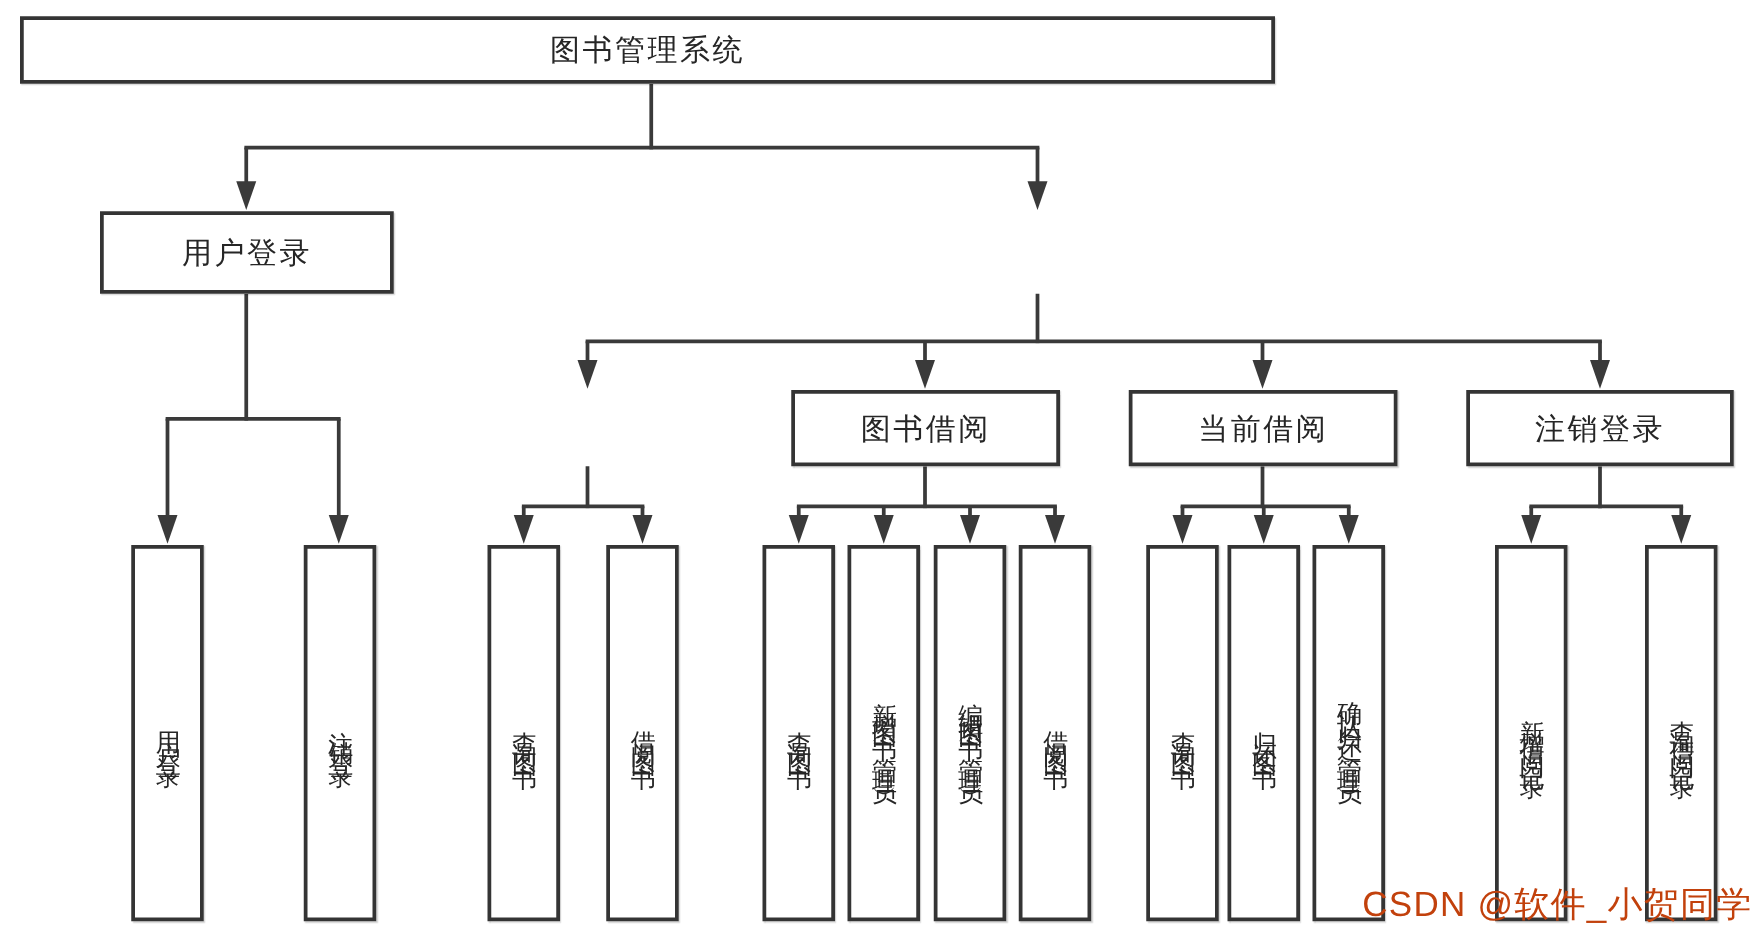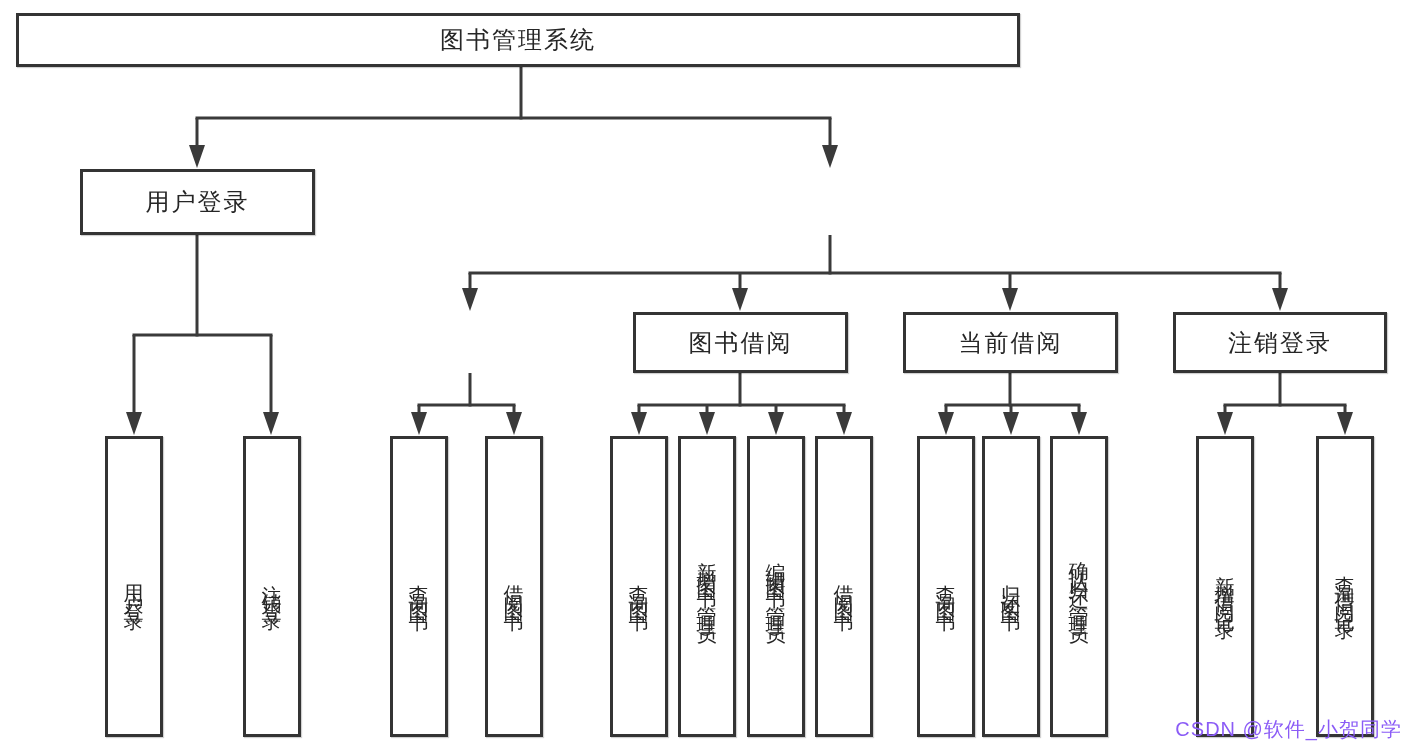--- a/index.html
+++ b/index.html
@@ -66,23 +66,23 @@
     font-size: 20px;
     letter-spacing: 9px;
     line-height: 1;
     white-space: nowrap;
   }
   .watermark {
     position: absolute;
     right: 3px;
     bottom: 4px;
     z-index: 5;
-    font-size: 20px;
+    font-size: 28px;
     letter-spacing: 1px;
-    color: #8b5cf6;
+    color: #c2410c;
     white-space: nowrap;
   }
 </style>
 </head>
 <body>
 
 <div class="stage">
 
   <svg class="connectors" viewBox="0 0 1405 747" xmlns="http://www.w3.org/2000/svg">
     <g>

